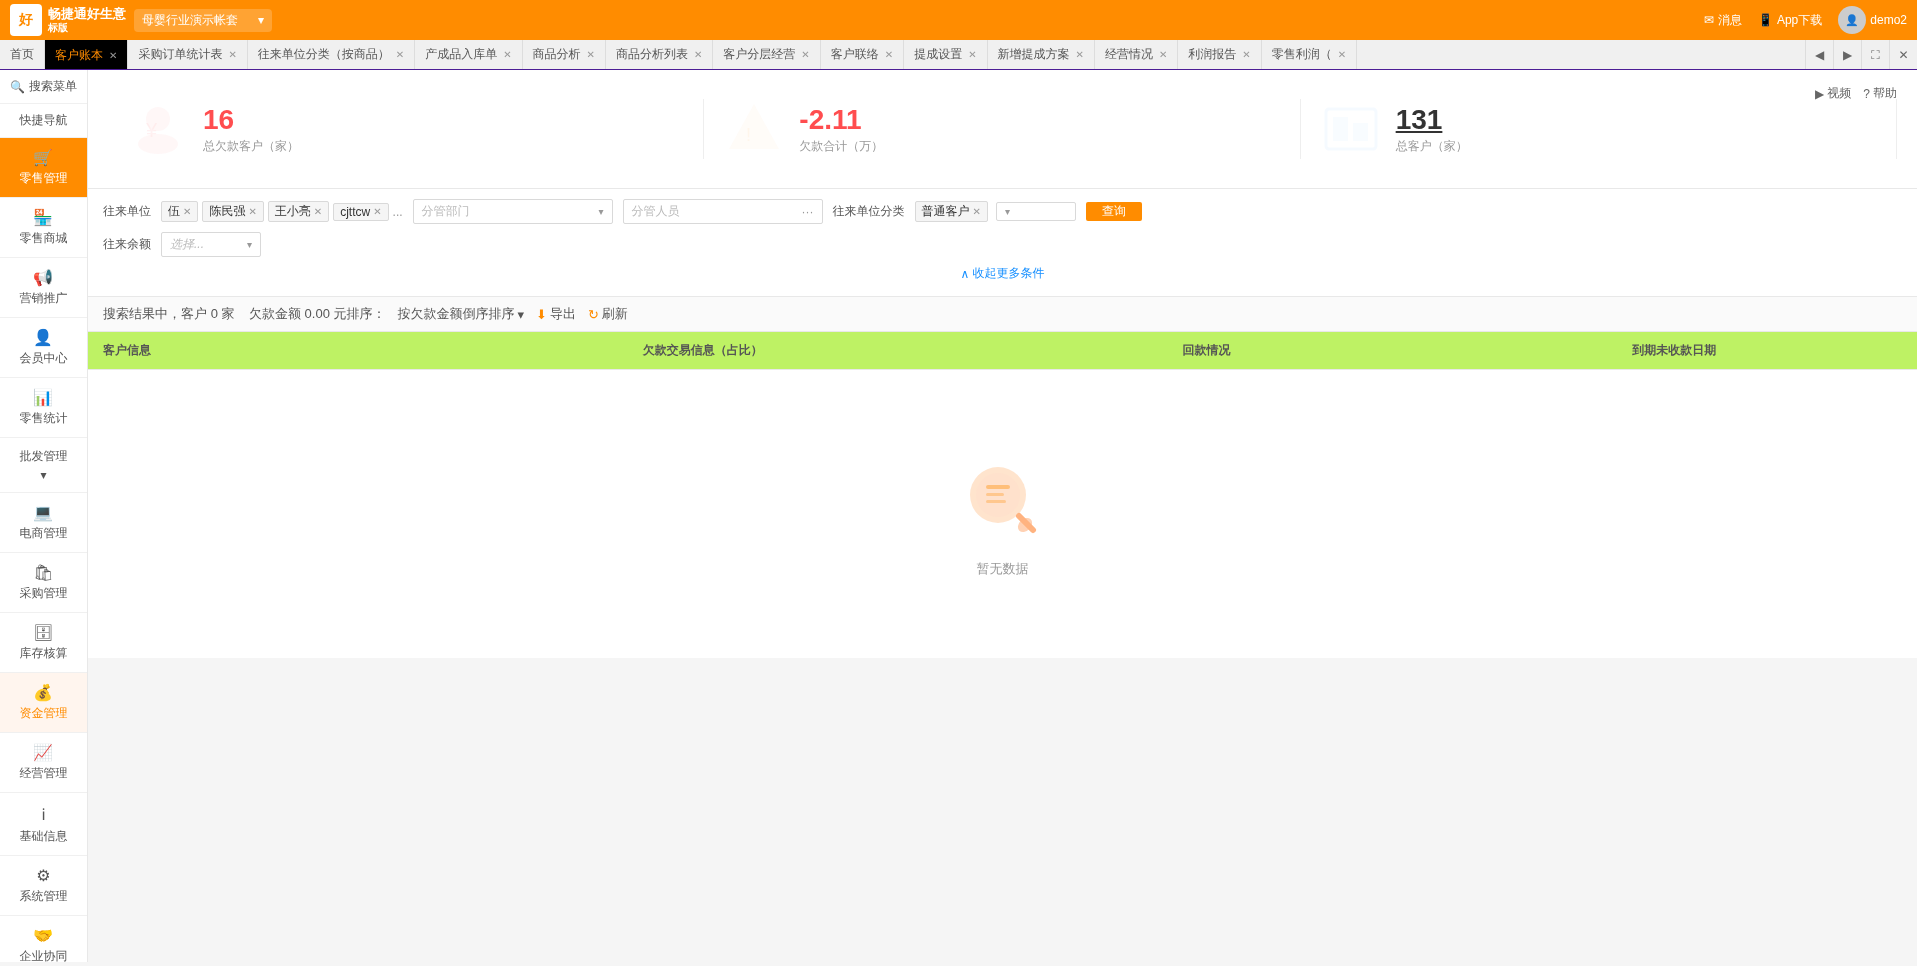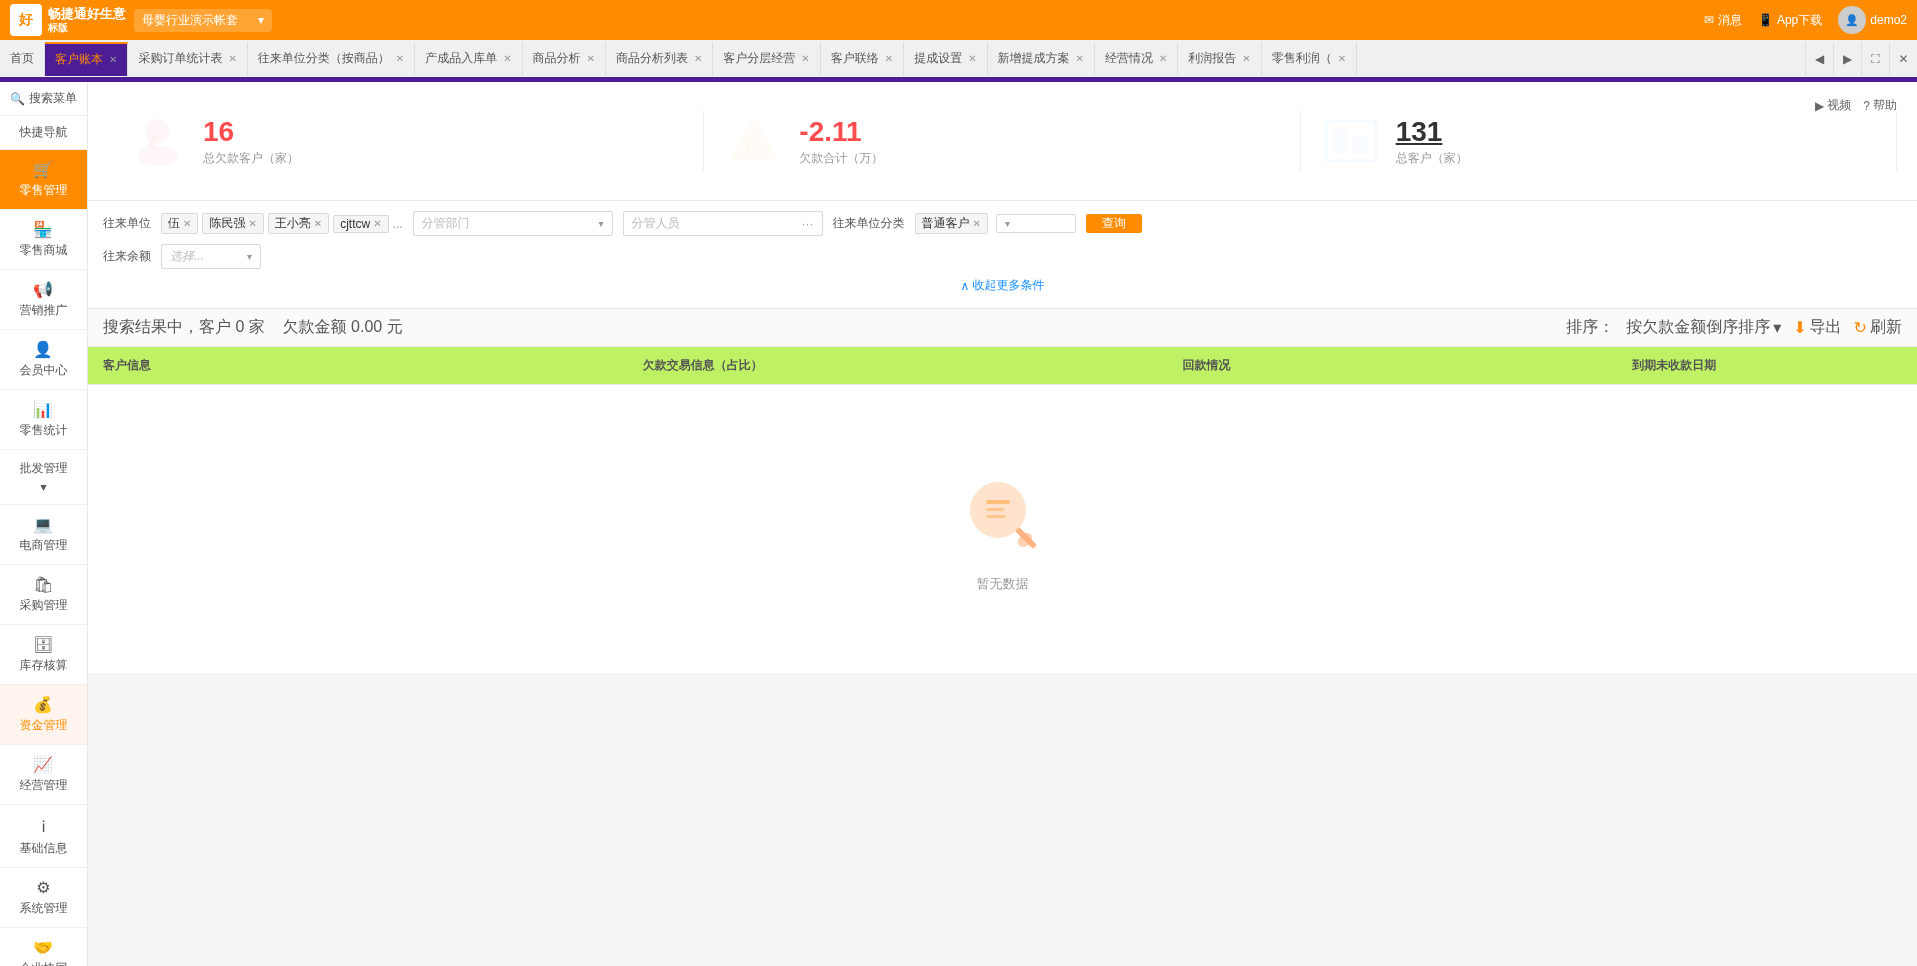--- a/index.html
+++ b/index.html
@@ -20,42 +20,42 @@
     .logo-icon { width: 32px; height: 32px; background: white; border-radius: 4px; display: flex; align-items: center; justify-content: center; color: #ff8c00; font-weight: bold; font-size: 14px; }
     .logo-text { font-size: 13px; font-weight: bold; color: white; line-height: 1.2; }
     .logo-sub { font-size: 10px; }
     .store-selector { display: flex; align-items: center; gap: 20px; background: rgba(255,255,255,0.2); border-radius: 4px; padding: 3px 8px; font-size: 12px; cursor: pointer; }
     .top-bar-right { display: flex; align-items: center; gap: 16px; font-size: 12px; }
     .top-btn { display: flex; align-items: center; gap: 4px; cursor: pointer; color: white; }
     .avatar { width: 28px; height: 28px; border-radius: 50%; background: #ccc; overflow: hidden; display: flex; align-items: center; justify-content: center; font-size: 11px; }
 
     
     .tab-bar {
-      height: 42px;
+      height: 30px;
       background: #f0f0f0;
       display: flex;
       align-items: center;
-      border-bottom: 5px solid #4c1d95;
+      border-bottom: 1px solid #4c1d95;
       overflow: hidden;
     }
     .tab {
       height: 34px;
       display: flex;
       align-items: center;
       padding: 0 10px;
       font-size: 12px;
       cursor: pointer;
       white-space: nowrap;
       border-right: 1px solid #ddd;
       background: #f0f0f0;
       color: #555;
       gap: 4px;
     }
     .tab.active {
-      background: #4c1d95;
+      background: #000000;
       color: #ff8c00;
       border-top: 2px solid #ff8c00;
     }
     .tab .close-x { color: #999; font-size: 10px; margin-left: 2px; }
     .tab-controls { display: flex; align-items: center; margin-left: auto; }
     .tab-ctrl-btn { width: 28px; height: 34px; display: flex; align-items: center; justify-content: center; cursor: pointer; color: #666; border-left: 1px solid #ddd; font-size: 12px; }
 
     
     .main-layout { display: flex; height: calc(966px - 40px - 34px); }
 
@@ -183,22 +183,22 @@
       justify-content: center;
     }
 
     
     .search-results-bar {
       background: #fafafa;
       padding: 8px 15px;
       border-bottom: 1px solid #e8e8e8;
       display: flex;
       align-items: center;
-      justify-content: space-between;
-      font-size: 16px;
+      justify-content: flex-start;
+      font-size: 13px;
       color: #555;
     }
     .results-left { display: flex; align-items: center; gap: 15px; }
     .results-right { display: flex; align-items: center; gap: 12px; }
     .sort-label { color: #555; }
     .sort-select { display: flex; align-items: center; gap: 3px; color: #555; cursor: pointer; }
     .action-btn { display: flex; align-items: center; gap: 3px; color: #555; cursor: pointer; }
     .action-btn .icon { color: #ff8c00; }
 
     

